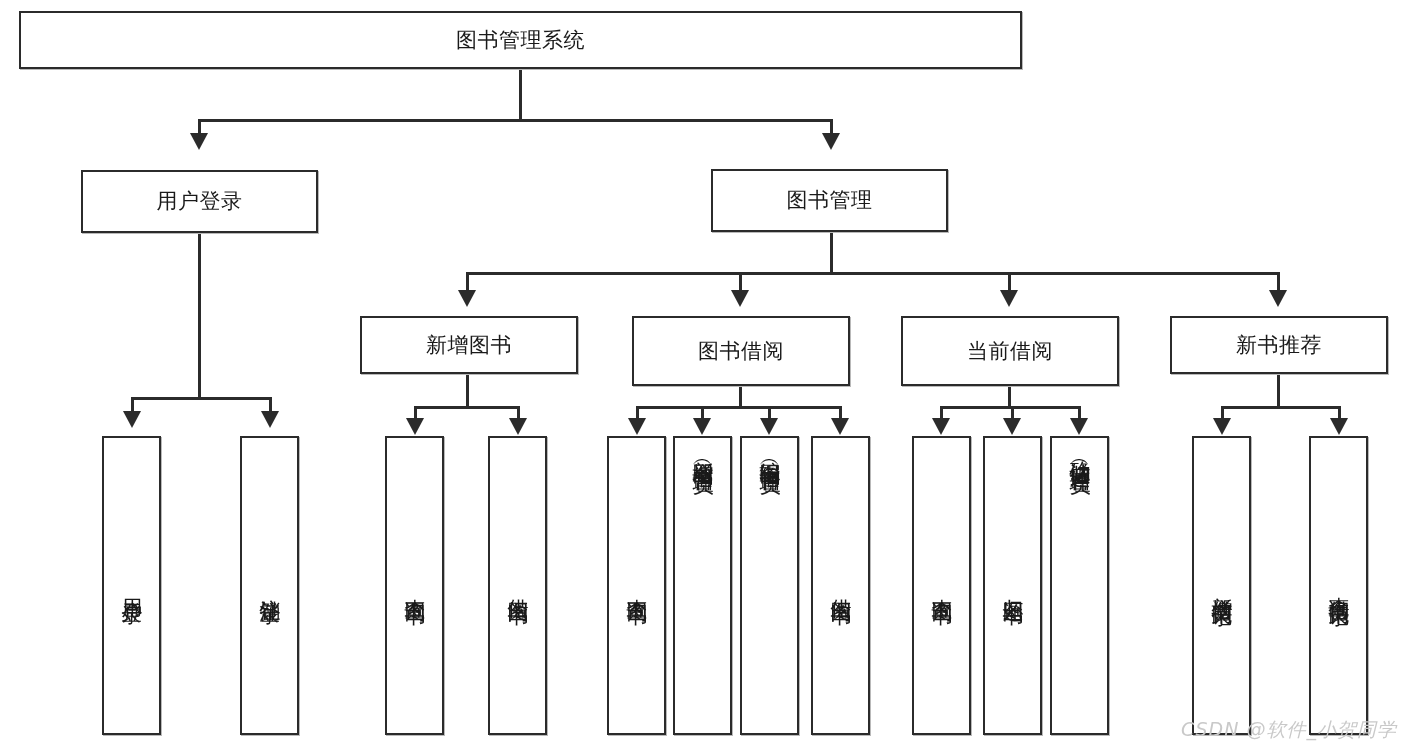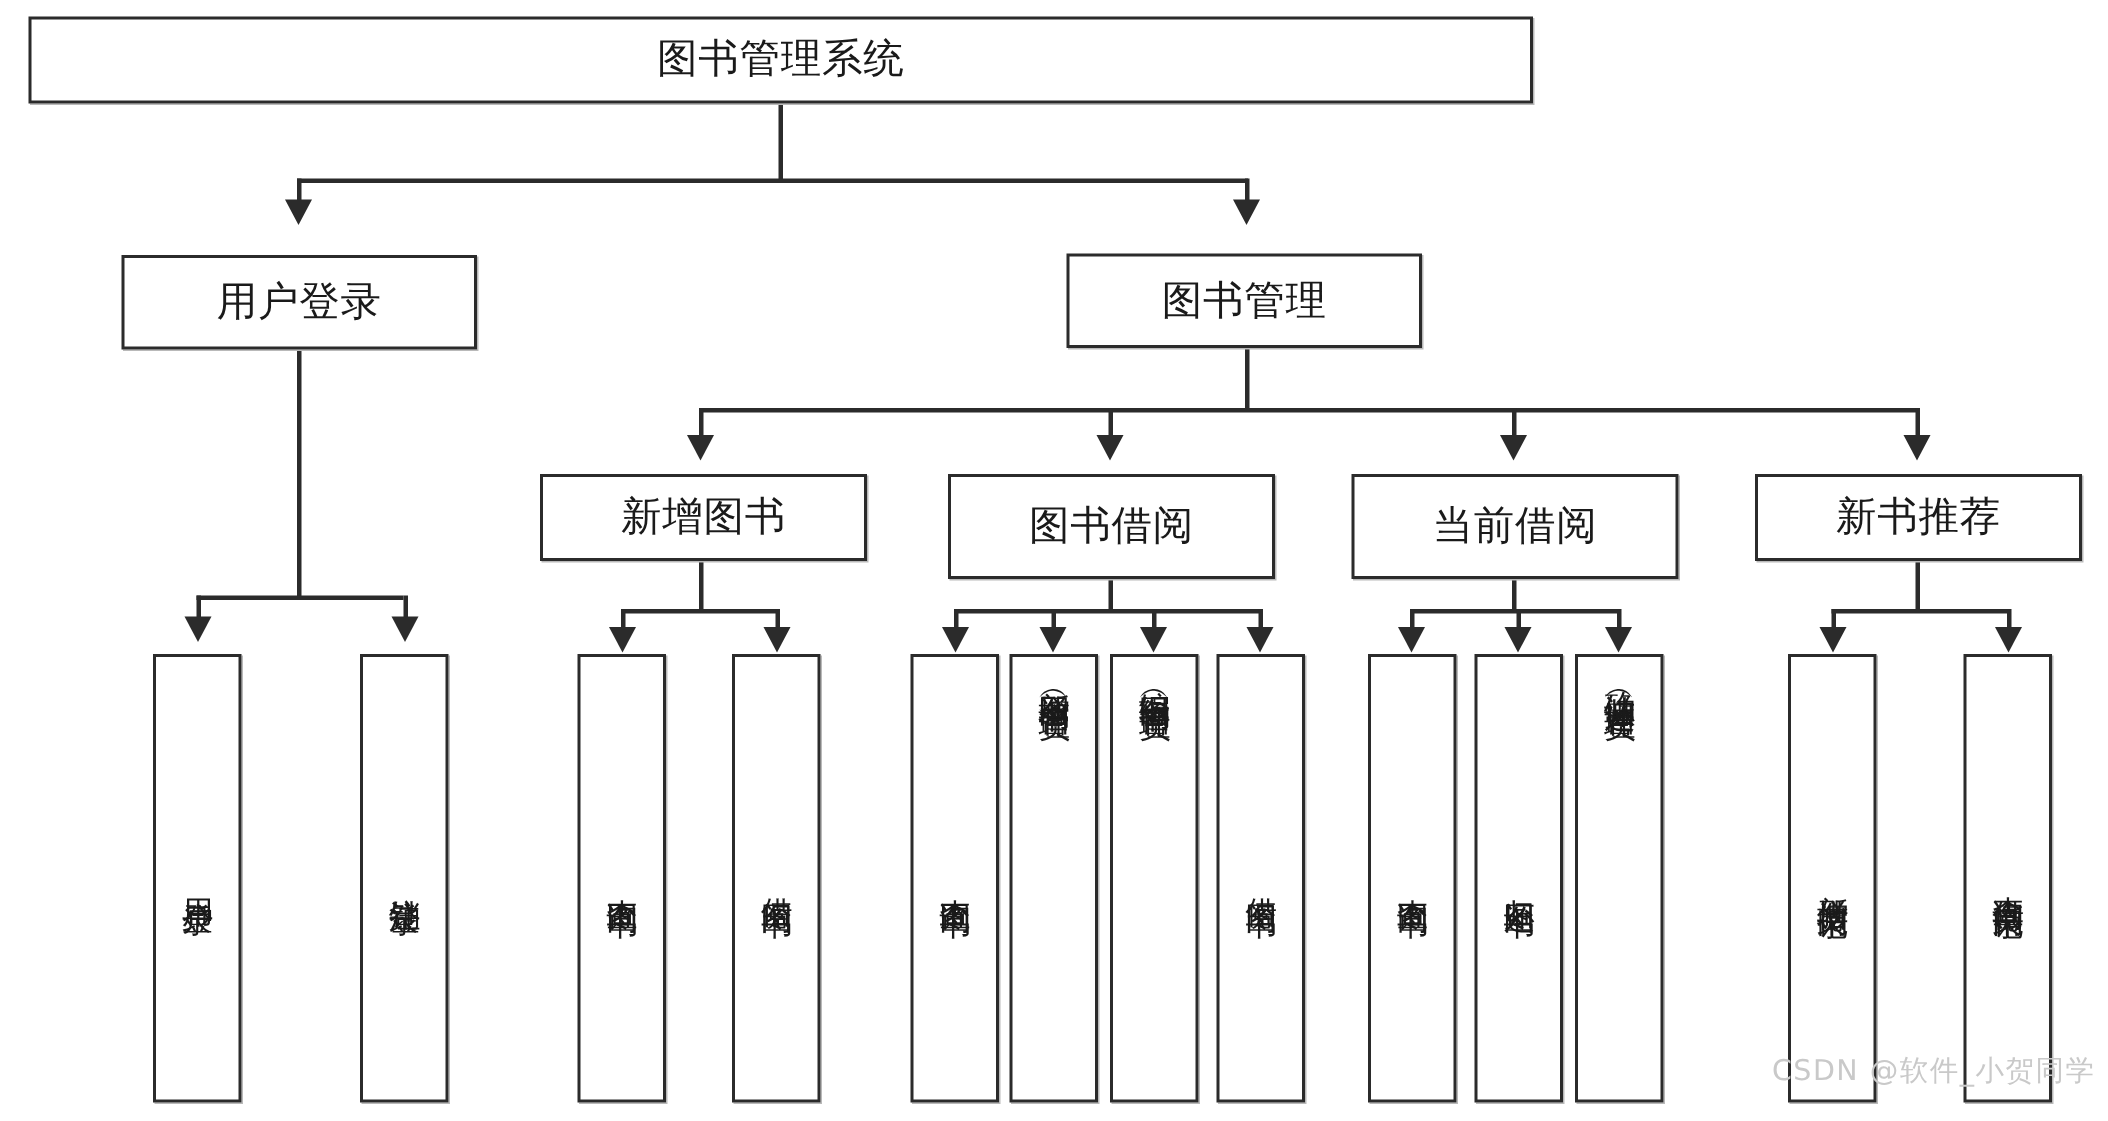--- a/index.html
+++ b/index.html
@@ -24,21 +24,21 @@
     background: #ffffff;
     border: 2px solid #2b2b2b;
     box-shadow: 1px 1px 0 0 #b9b9b9;
     display: flex;
     align-items: center;
     justify-content: center;
     color: #1a1a1a;
     z-index: 3;
   }
   .node .label {
-    font-size: 27px;
+    font-size: 21px;
     line-height: 1.15;
     letter-spacing: 0.5px;
     white-space: nowrap;
     color: #1a1a1a;
   }
   
   .node.vertical {
     align-items: flex-start;
     justify-content: center;
     padding-top: 6px;
@@ -76,27 +76,28 @@
     border-left: 9px solid transparent;
     border-right: 9px solid transparent;
     border-top: 17px solid #2b2b2b;
     z-index: 2;
   }
 
   
   #watermark {
     position: absolute;
     right: 8px;
-    bottom: 20px;
+    bottom: 4px;
     font-size: 19px;
     color: #c9c9c9;
     letter-spacing: 1px;
     z-index: 5;
     white-space: nowrap;
     pointer-events: none;
+    font-style: italic;
   }
 </style>
 </head>
 <body>
 
 <div id="canvas">
 
   <div class="node" style="left:19px; top:11px; width:1003px; height:58px;">
     <span class="label">图书管理系统</span>
   </div>

